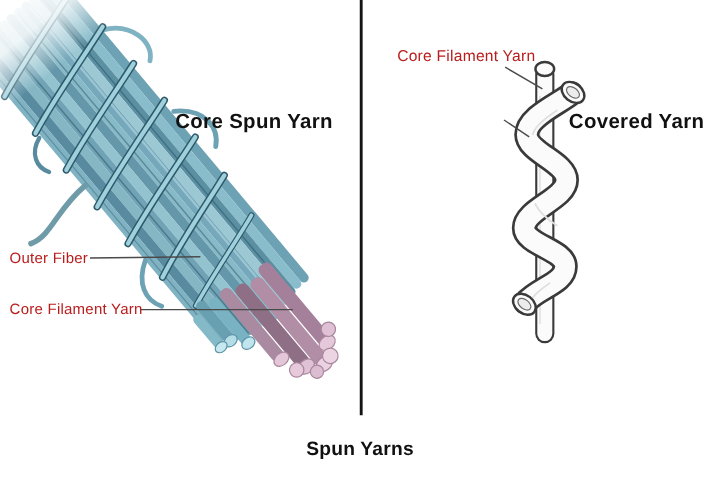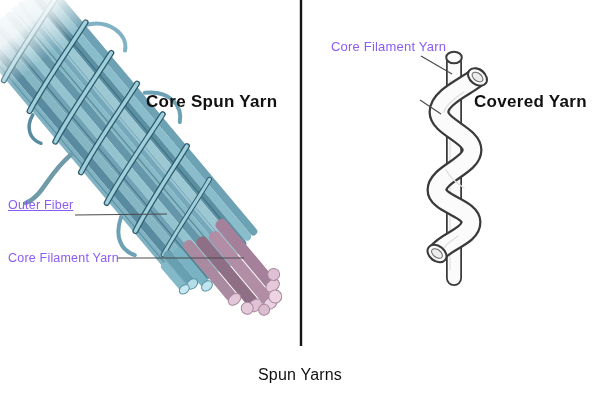--- a/index.html
+++ b/index.html
@@ -1,30 +1,30 @@
 <!DOCTYPE html>
 <html><head>
 <meta charset="utf-8">
 <style>
   html,body{margin:0;padding:0;background:#ffffff;}
   #screen{
     position:relative;width:600px;height:400px;background:#ffffff;overflow:hidden;
     font-family:"Liberation Sans", sans-serif;
   }
   #diagram-svg{position:absolute;left:0;top:0;}
-  .lbl{position:absolute;color:#8b5cf6;white-space:nowrap;letter-spacing:.2px;}
+  .lbl{position:absolute;color:#b91c1c;white-space:nowrap;letter-spacing:.2px;}
   .lbl-small-l{font-size:12.5px;}
   .lbl-small-r{font-size:13px;}
   .lbl-title{font-size:17px;font-weight:bold;color:#111;letter-spacing:.3px;}
   #caption{
     position:absolute;left:0;top:366px;width:600px;text-align:center;
-    font-size:16px;font-weight:normal;color:#111;letter-spacing:.2px;
+    font-size:16px;font-weight:bold;color:#111;letter-spacing:.2px;
   }
   #core-spun-title{left:146px;top:92px;text-align:right;}
-  #outer-fiber-label{left:8px;top:198px;text-decoration:underline;}
+  #outer-fiber-label{left:8px;top:208px;}
   #core-filament-label-left{left:8px;top:251px;}
   #core-filament-label-right{left:331px;top:39px;}
   #outer-filament-label{left:314px;top:87px;}
   #covered-title{left:474px;top:92px;}
 </style>
 </head>
 <body>
 
 <div id="screen">
 

